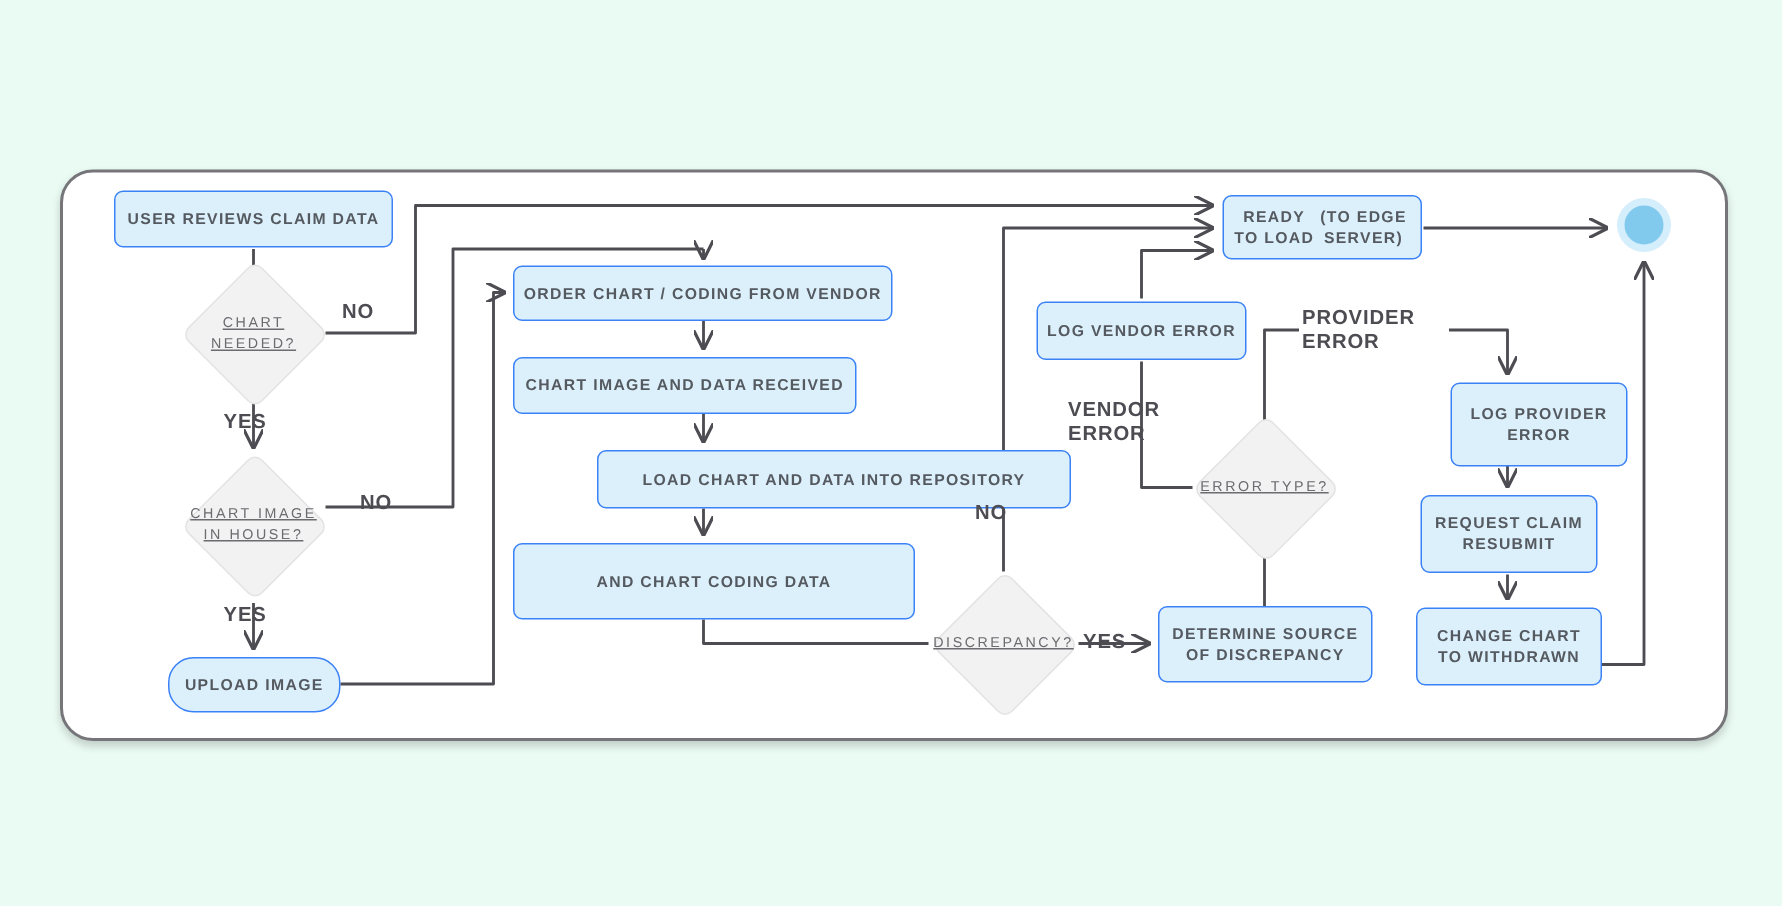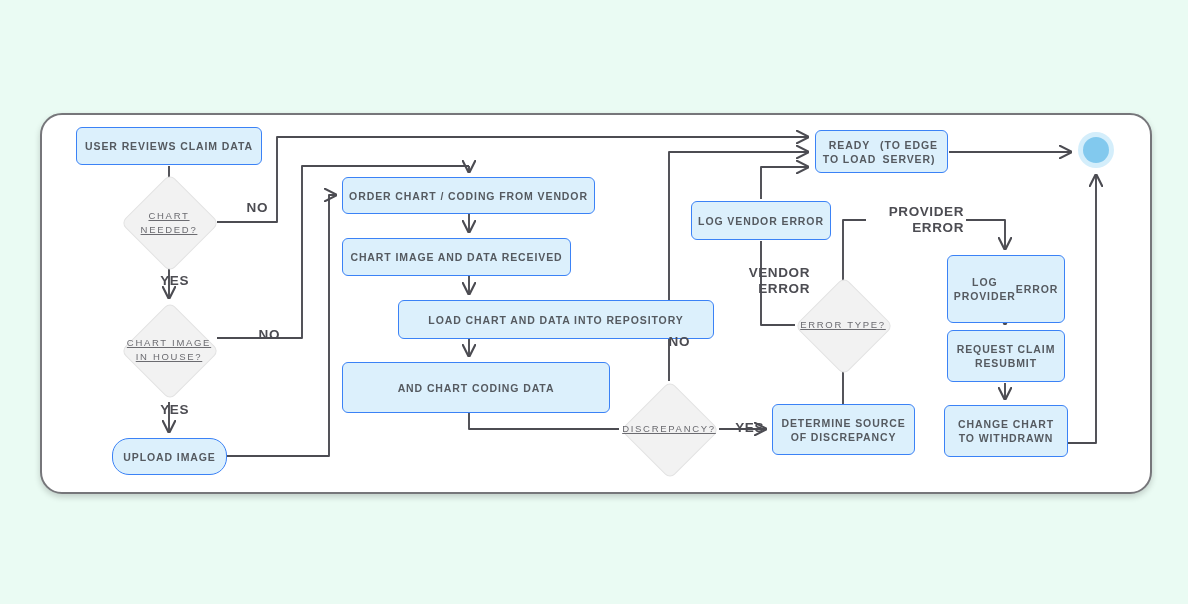--- a/index.html
+++ b/index.html
@@ -60,21 +60,21 @@
     z-index:1;
   }
   .dec-label{position:absolute;z-index:4;display:flex;align-items:center;justify-content:center;text-align:center;}
   .edge-label{
     position:absolute;
     color:#4c4c52;
     font-weight:bold;
     font-size:13.5px;
     letter-spacing:.6px;
     line-height:16px;
-    text-align:right;
+    text-align:left;
     z-index:5;
   }
   .term-outer{
     position:absolute;
     width:36px;height:36px;border-radius:50%;
     background:#d4eefb;
     z-index:3;
   }
   .term-inner{
     position:absolute;
@@ -167,21 +167,21 @@
 
 <div class="node proc" style="left:772px;top:404px;width:143px;height:51px;flex-direction:column;">
   <span>DETERMINE SOURCE</span>
   <span>OF DISCREPANCY</span>
 </div>
 
 <div class="node proc" style="left:691px;top:201px;width:140px;height:39px;">
   <span>LOG VENDOR ERROR</span>
 </div>
 
-<div class="node proc" style="left:947px;top:255px;width:118px;height:68px;flex-direction:row;">
+<div class="node proc" style="left:967px;top:255px;width:118px;height:56px;flex-direction:column;">
   <span>LOG PROVIDER</span>
   <span>ERROR</span>
 </div>
 
 <div class="node proc" style="left:947px;top:330px;width:118px;height:52px;flex-direction:column;">
   <span>REQUEST CLAIM</span>
   <span>RESUBMIT</span>
 </div>
 
 <div class="node proc" style="left:944px;top:405px;width:124px;height:52px;flex-direction:column;">

